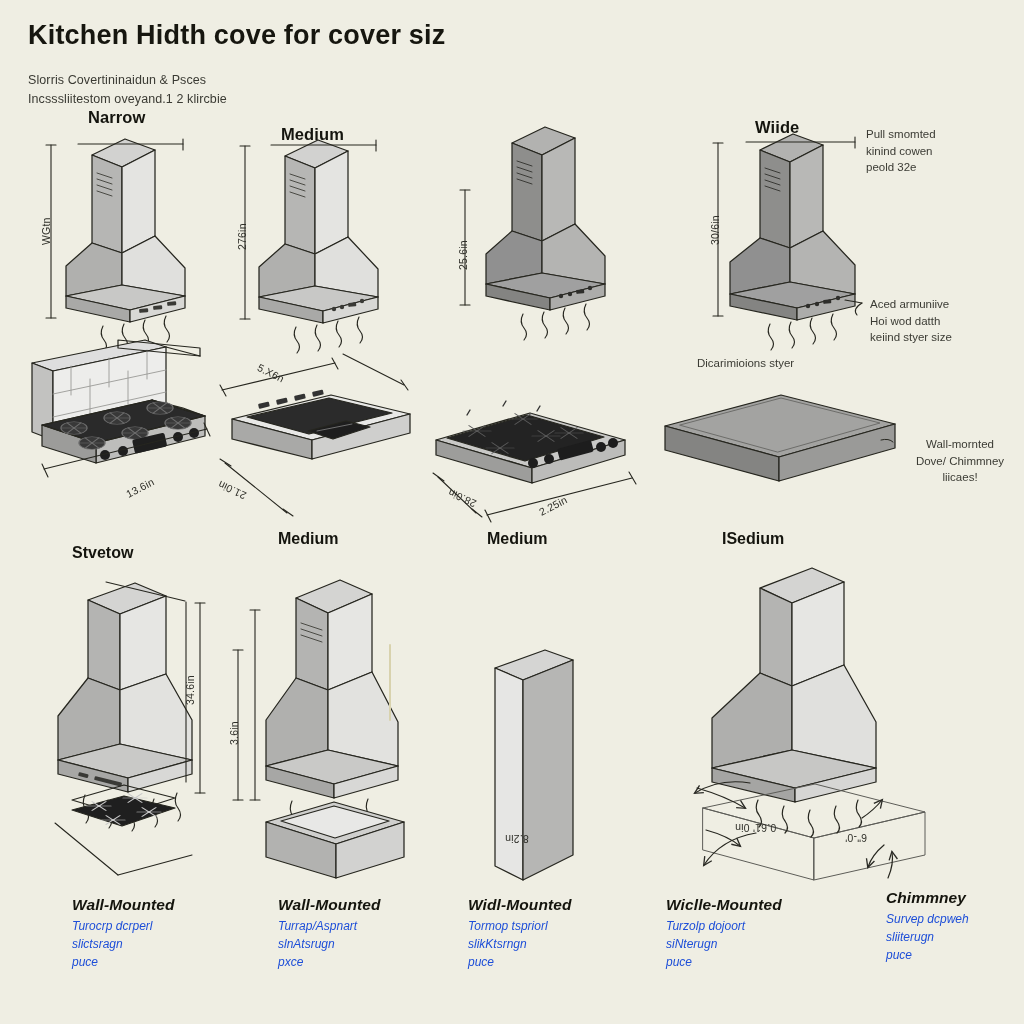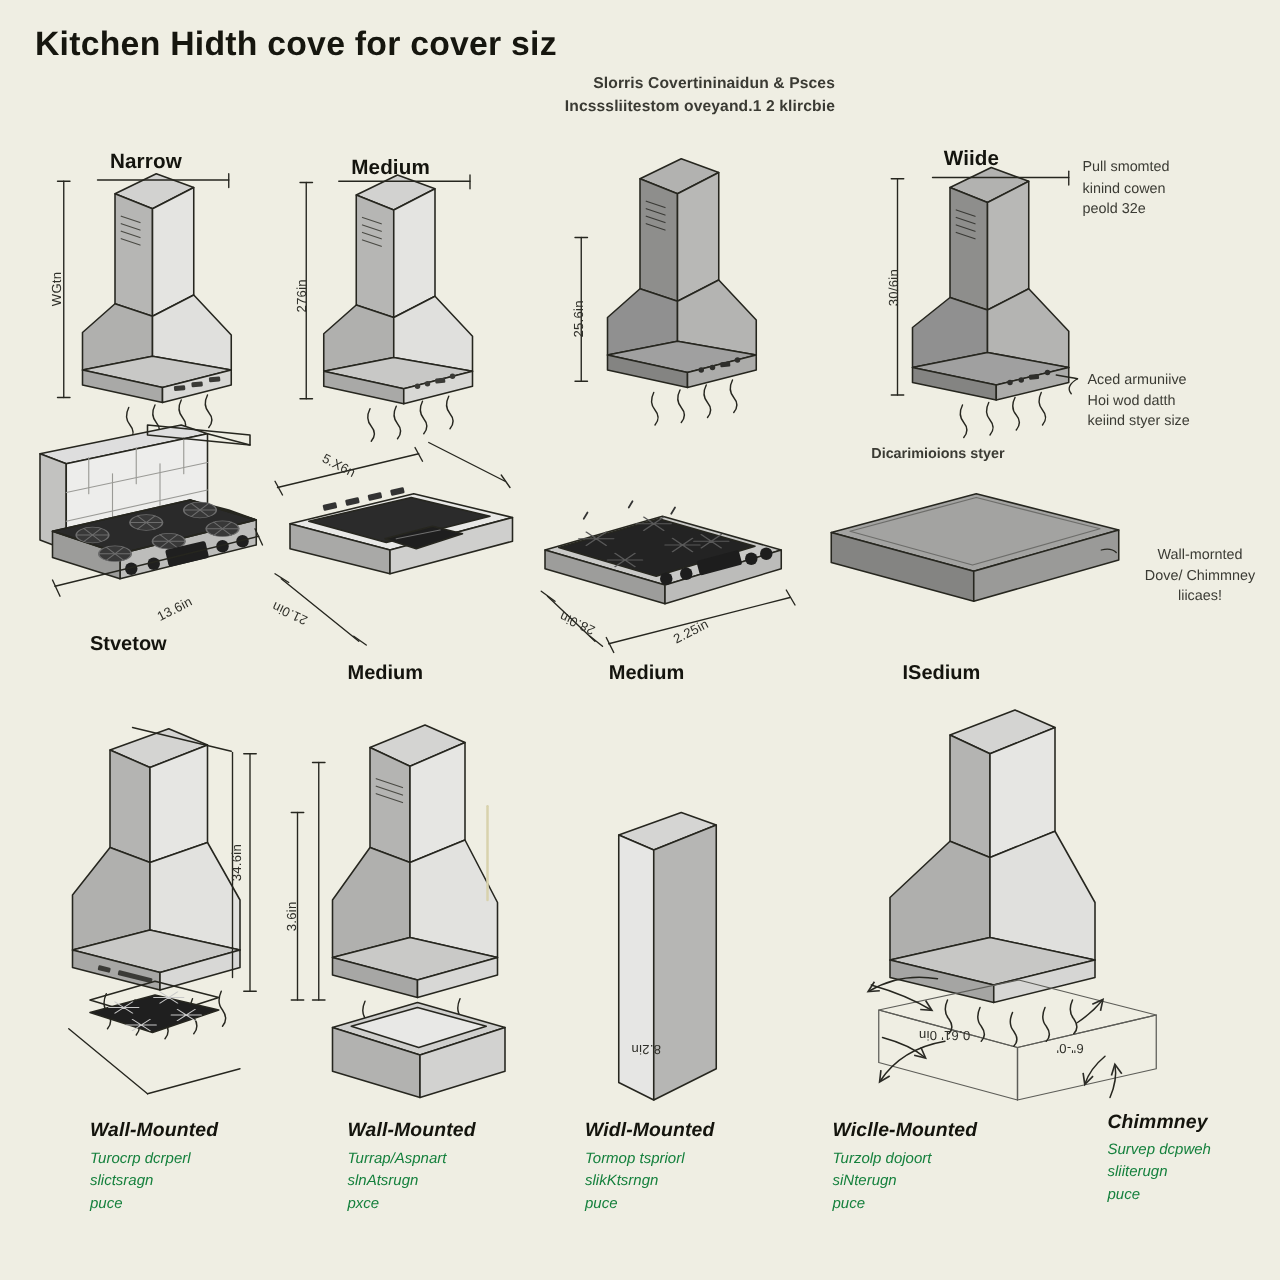--- a/index.html
+++ b/index.html
@@ -39,26 +39,25 @@
   .hdr-title {
     font-size: 27px;
     font-weight: 700;
     letter-spacing: 0.2px;
     line-height: 1.18;
     color: #16160f;
     white-space: nowrap;
   }
   .hdr-sub {
     font-size: 12.5px;
-    font-weight: 700;
+    font-weight: 400;
     color: #3a3a33;
     line-height: 1.55;
-    margin-top: 5px;
+    margin-top: 19px;
     letter-spacing: .1px;
-    text-align: right;
   }
   
   .cap-title {
     position: absolute;
     font-size: 16.5px;
     font-weight: 700;
     color: #14140e;
     white-space: nowrap;
     letter-spacing: .1px;
   }
@@ -98,21 +97,21 @@
   }
   .bcap-h {
     font-size: 15.5px;
     font-weight: 700;
     color: #14140d;
     white-space: nowrap;
     letter-spacing: .1px;
   }
   .bcap-l {
     font-size: 12px;
-    color: #15803d;
+    color: #1d4ed8;
     line-height: 1.5;
     margin-top: 3px;
   }
   .bcap.left { text-align: left; width: 210px; }
 </style>
 </head>
 <body>
 
 <div id="sheet">
 
@@ -565,21 +564,21 @@
         <path d="M756,833 q-35,6 -52,32" stroke-width="1.2" marker-end="url(#arw)"></path>
         <path d="M706,830 q22,6 34,16" stroke-width="1.2" marker-end="url(#arw)"></path>
         <path d="M862,818 q12,-8 20,-18" stroke-width="1.2" marker-end="url(#arw)"></path>
         <path d="M884,845 q-12,10 -16,22" stroke-width="1.2" marker-end="url(#arw)"></path>
         <path d="M888,878 q6,-14 4,-26" stroke-width="1.2" marker-end="url(#arw)"></path>
       </g>
 
     </g>
   </svg>
 
-  <div class="cap-title" style="left:88px;  top:120px;">Narrow</div>
+  <div class="cap-title" style="left:88px;  top:108px;">Narrow</div>
   <div class="cap-title" style="left:281px; top:125px;">Medium</div>
   <div class="cap-title" style="left:755px; top:118px;">Wiide</div>
 
   <div class="dim rot90" style="left:40px;  top:245px;">WGtn</div>
   <div class="dim rot90" style="left:236px; top:250px;">276in</div>
   <div class="dim rot90" style="left:457px; top:270px;">25.6in</div>
   <div class="dim rot90" style="left:709px; top:245px;">30/6in</div>
 
   <div class="note" style="left:866px; top:126px;">
     <div>Pull smomted</div>
@@ -591,28 +590,28 @@
     <div>Hoi wod datth</div>
     <div>keiind styer size</div>
   </div>
 
   <div class="dim rotiso" style="left:124px; top:489px;">13.6in</div>
   <div class="dim rotisoR" style="left:261px; top:361px;">5.X6n</div>
   <div class="dim rotmix" style="left:243px; top:502px;">21.0in</div>
   <div class="dim rotmix" style="left:473px; top:510px;">28.0in</div>
   <div class="dim rotiso" style="left:537px; top:507px;">2.25in</div>
 
-  <div class="note" style="left:697px; top:355px;font-weight:bold;">Dicarimioions styer</div>
+  <div class="note" style="left:697px; top:355px;">Dicarimioions styer</div>
   <div class="note note-ctr" style="left:900px; top:436px; width:120px;">
     <div>Wall-mornted</div>
     <div>Dove/ Chimmney</div>
     <div>liicaes!</div>
   </div>
 
-  <div class="row-label" style="left:72px;  top:507px;">Stvetow</div>
+  <div class="row-label" style="left:72px;  top:544px;">Stvetow</div>
   <div class="row-label" style="left:278px; top:530px;">Medium</div>
   <div class="row-label" style="left:487px; top:530px;">Medium</div>
   <div class="row-label" style="left:722px; top:530px;">ISedium</div>
 
   <div class="dim rot90" style="left:184px; top:705px;">34.6in</div>
   <div class="dim rot90" style="left:228px; top:745px;">3.6in</div>
   <div class="dim rot180" style="left:505px; top:833px;">8.2in</div>
   <div class="dim rot180" style="left:735px; top:822px;">0.61' 0in</div>
   <div class="dim rot180" style="left:845px; top:832px;">6"-0'</div>
 

